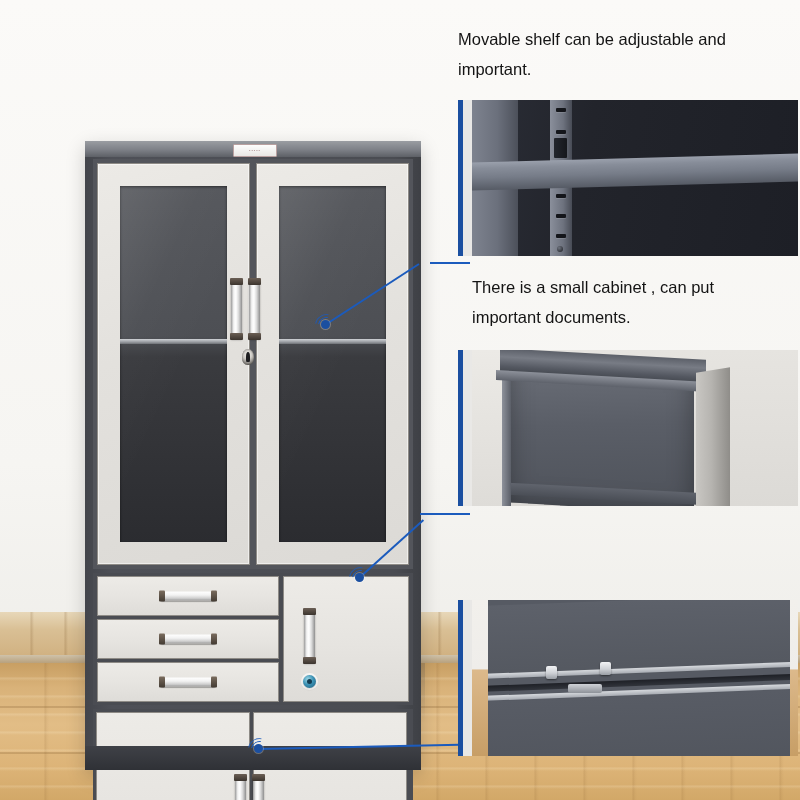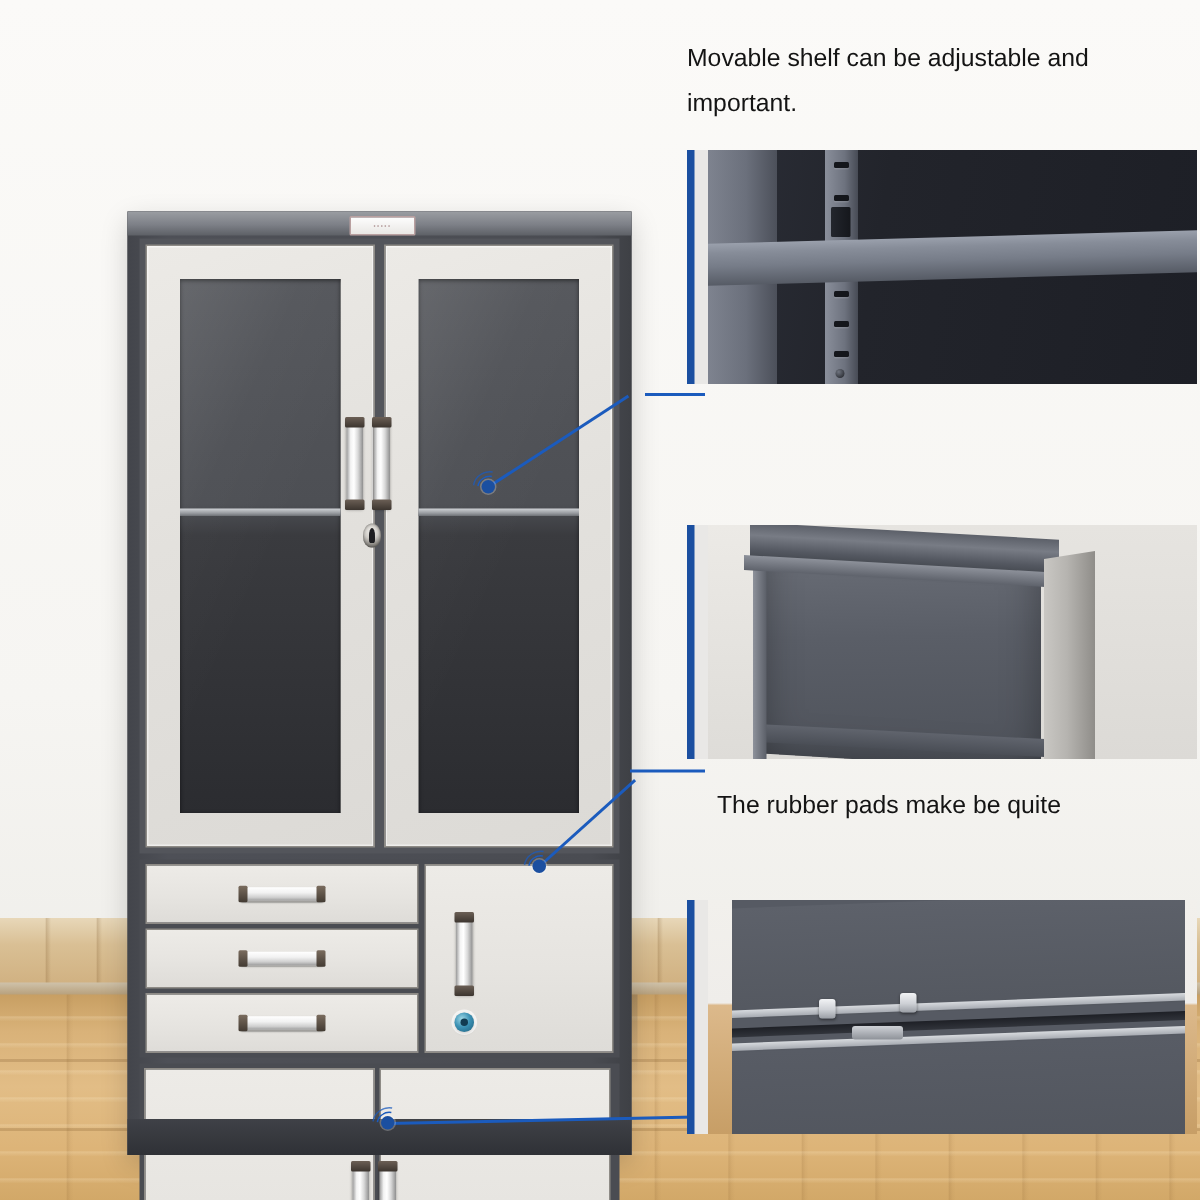--- a/index.html
+++ b/index.html
@@ -302,36 +302,39 @@
       <div class="hole" style="left:84px;top:30px"></div>
       <div class="clip"></div>
       <div class="shelf"></div>
       <div class="hole" style="left:84px;top:94px"></div>
       <div class="hole" style="left:84px;top:114px"></div>
       <div class="hole" style="left:84px;top:134px"></div>
       <div class="screw" style="left:85px;top:146px"></div>
     </div>
   </div>
 
+  <div class="callout" style="left:472px;top:272px;width:320px">
+    <div class="txt">There is a small cabinet , can put</div>
+    <div class="txt"> important documents.</div>
+  </div>
 
   <div class="photo" style="left:458px;top:350px;width:340px;height:156px">
     <div class="bar"></div>
     <div class="img p2">
       <div class="wallbg"></div>
       <div class="body"></div>
       <div class="floorline"></div>
       <div class="edge"></div>
       <div class="lip"></div>
       <div class="lip2"></div>
       <div class="door"></div>
     </div>
   </div>
 
   <div class="callout" style="left:478px;top:522px;width:320px">
-    <div class="txt">The rubber pads make be quite</div>
   </div>
 
   <div class="photo" style="left:458px;top:600px;width:340px;height:156px">
     <div class="bar"></div>
     <div class="img p3">
       <div class="panel-top"></div>
       <div class="rail" style="top:68px"></div>
       <div class="gap" style="top:80px"></div>
       <div class="rail" style="top:90px"></div>
       <div class="panel-bot"></div>

